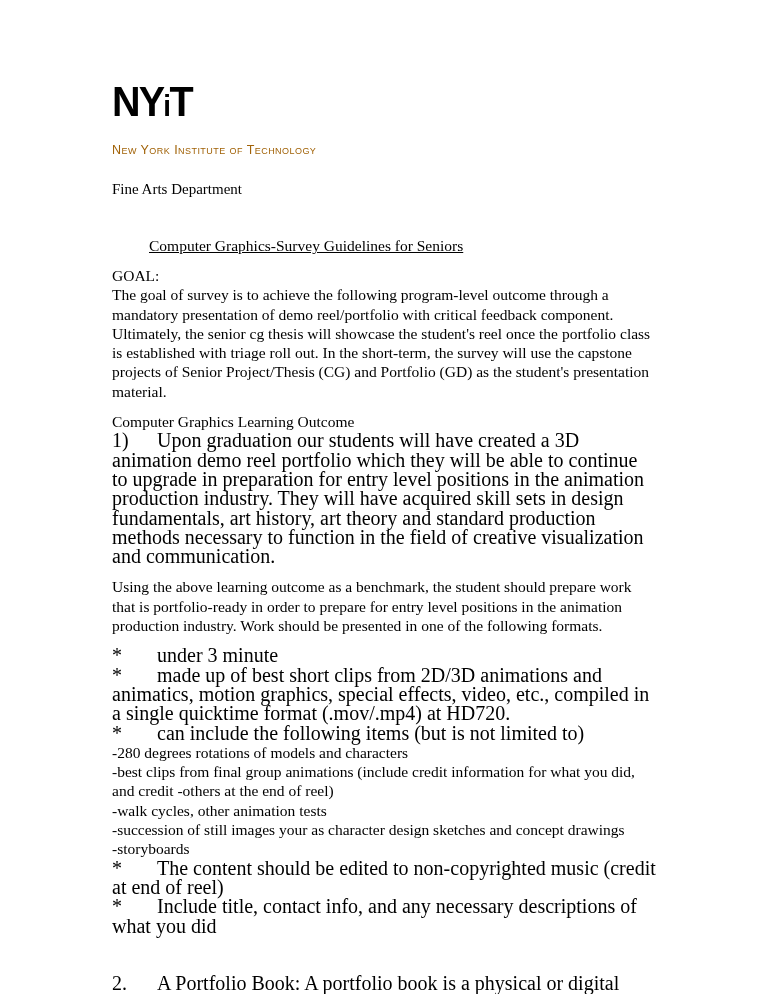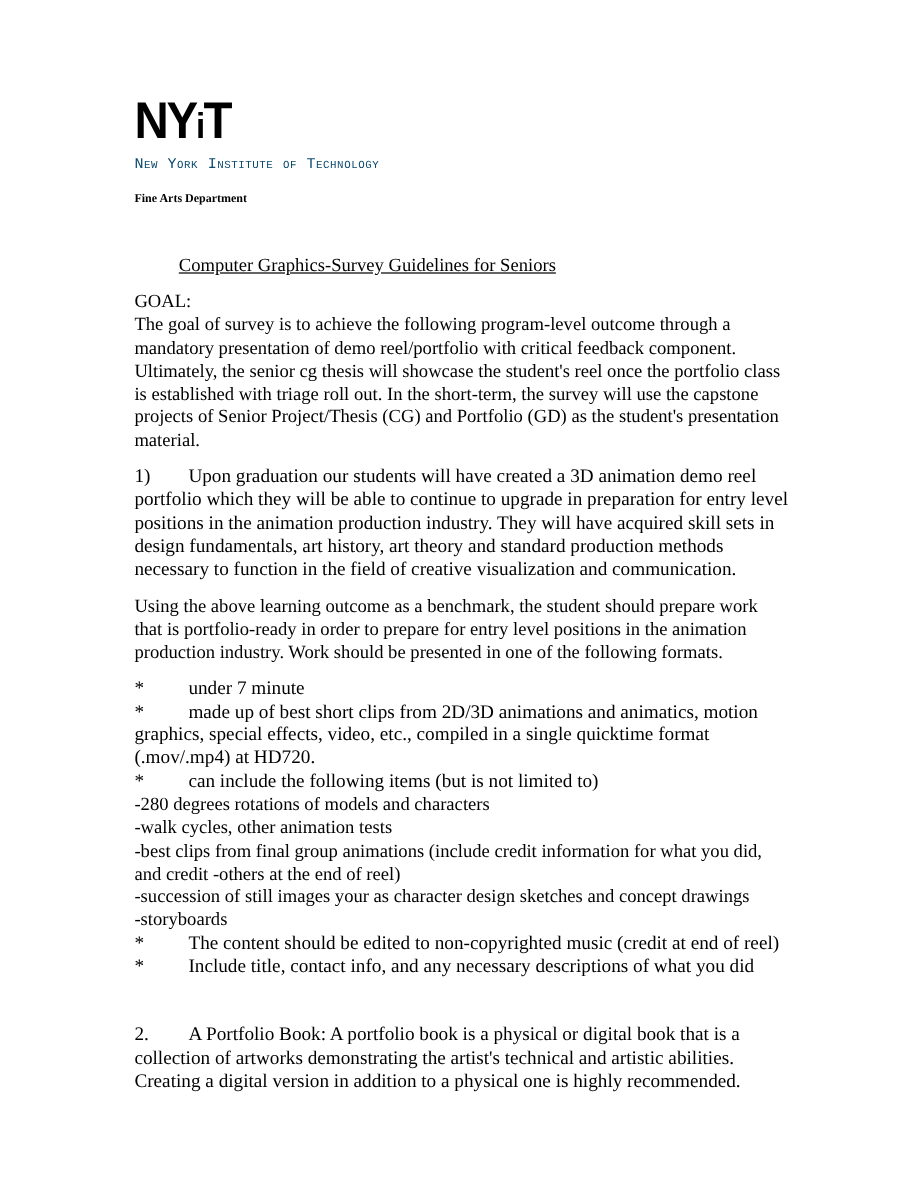--- a/index.html
+++ b/index.html
@@ -45,36 +45,36 @@
     transform: scaleX(0.92);
     transform-origin: left center;
     white-space: nowrap;
   }
   .logo-wordmark .lw-i {
     font-size: 30px;
     letter-spacing: -1.5px;
   }
 
   .logo-tagline {
-    font-family: Liberation Mono, monospace;
+    font-family: Liberation Sans, sans-serif;
     font-size: 12.5px;
     line-height: 15px;
     font-variant: small-caps;
     letter-spacing: 0.45px;
-    color: #0c4a6e;
-    margin-top: 3px;
+    color: #a16207;
+    margin-top: 16px;
     white-space: nowrap;
   }
 
   
   .dept-heading {
-    font-weight: bold;
-    font-size: 10px;
+    font-weight: normal;
+    font-size: 15px;
     line-height: 19px;
-    margin-top: 11px;
+    margin-top: 22px;
   }
 
   .doc-title {
     font-size: 15.5px;
     line-height: 19px;
     text-decoration: underline;
     margin-top: 37px;
     display: inline-block;
     margin-left: 37px;
   }
@@ -85,21 +85,21 @@
     margin-top: 11px;
     text-align: left;
   }
   .para.tight { margin-top: 0; }
 
   .line { display: block; white-space: pre-wrap; }
 
   
   .tabline {
     display: block;
-    font-size: 16px;
+    font-size: 20px;
     line-height: 19.3px;
     text-indent: 0;
   }
   .marker {
     display: inline-block;
     min-width: 45px;
   }
   .marker-ast {
     display: inline-block;
     min-width: 45px;
@@ -122,36 +122,37 @@
     <div>
       <span class="doc-title">Computer Graphics-Survey Guidelines for Seniors</span>
     </div>
 
     <div class="para">
       <span class="line">GOAL:</span>
       <span class="line">The goal of survey is to achieve the following program-level outcome through a mandatory presentation of demo reel/portfolio with critical feedback component. Ultimately, the senior cg thesis will showcase the student's reel once the portfolio class is established with triage roll out. In the short-term, the survey will use the capstone projects of Senior Project/Thesis (CG) and Portfolio (GD) as the student's presentation material.</span>
     </div>
 
     <div class="para">
+      <span class="line">Computer Graphics Learning Outcome</span>
       <span class="tabline"><span class="marker">1)</span><span>Upon graduation our students will have created a 3D animation demo reel portfolio which they will be able to continue to upgrade in preparation for entry level positions in the animation production industry. They will have acquired skill sets in design fundamentals, art history, art theory and standard production methods necessary to function in the field of creative visualization and communication.</span></span>
     </div>
 
     <div class="para">Using the above learning outcome as a benchmark, the student should prepare work that is portfolio-ready in order to prepare for entry level positions in the animation production industry.  Work should be presented in one of the following formats.</div>
 
     <div class="para">
 
-      <span class="tabline"><span class="marker-ast">*</span><span>under 7 minute</span></span>
+      <span class="tabline"><span class="marker-ast">*</span><span>under 3 minute</span></span>
 
       <span class="tabline"><span class="marker-ast">*</span><span>made up of best short clips from 2D/3D animations and animatics, motion graphics, special effects, video, etc., compiled in a single quicktime format (.mov/.mp4) at HD720.</span></span>
 
       <span class="tabline"><span class="marker-ast">*</span><span>can include the following items (but is not limited to)</span></span>
 
       <span class="line">-280 degrees rotations of models and characters</span>
+      <span class="line">-best clips from final group animations (include credit information for what you did, and credit -others at the end of reel)</span>
       <span class="line">-walk cycles, other animation tests</span>
-      <span class="line">-best clips from final group animations (include credit information for what you did, and credit -others at the end of reel)</span>
       <span class="line">-succession of still images your as character design sketches and concept drawings</span>
       <span class="line">-storyboards</span>
 
       <span class="tabline"><span class="marker-ast">*</span><span>The content should be edited to non-copyrighted music (credit at end of reel)</span></span>
 
       <span class="tabline"><span class="marker-ast">*</span><span>Include title, contact info, and any necessary descriptions of what you did</span></span>
     </div>
 
     <div class="spacer-lg"></div>
 

